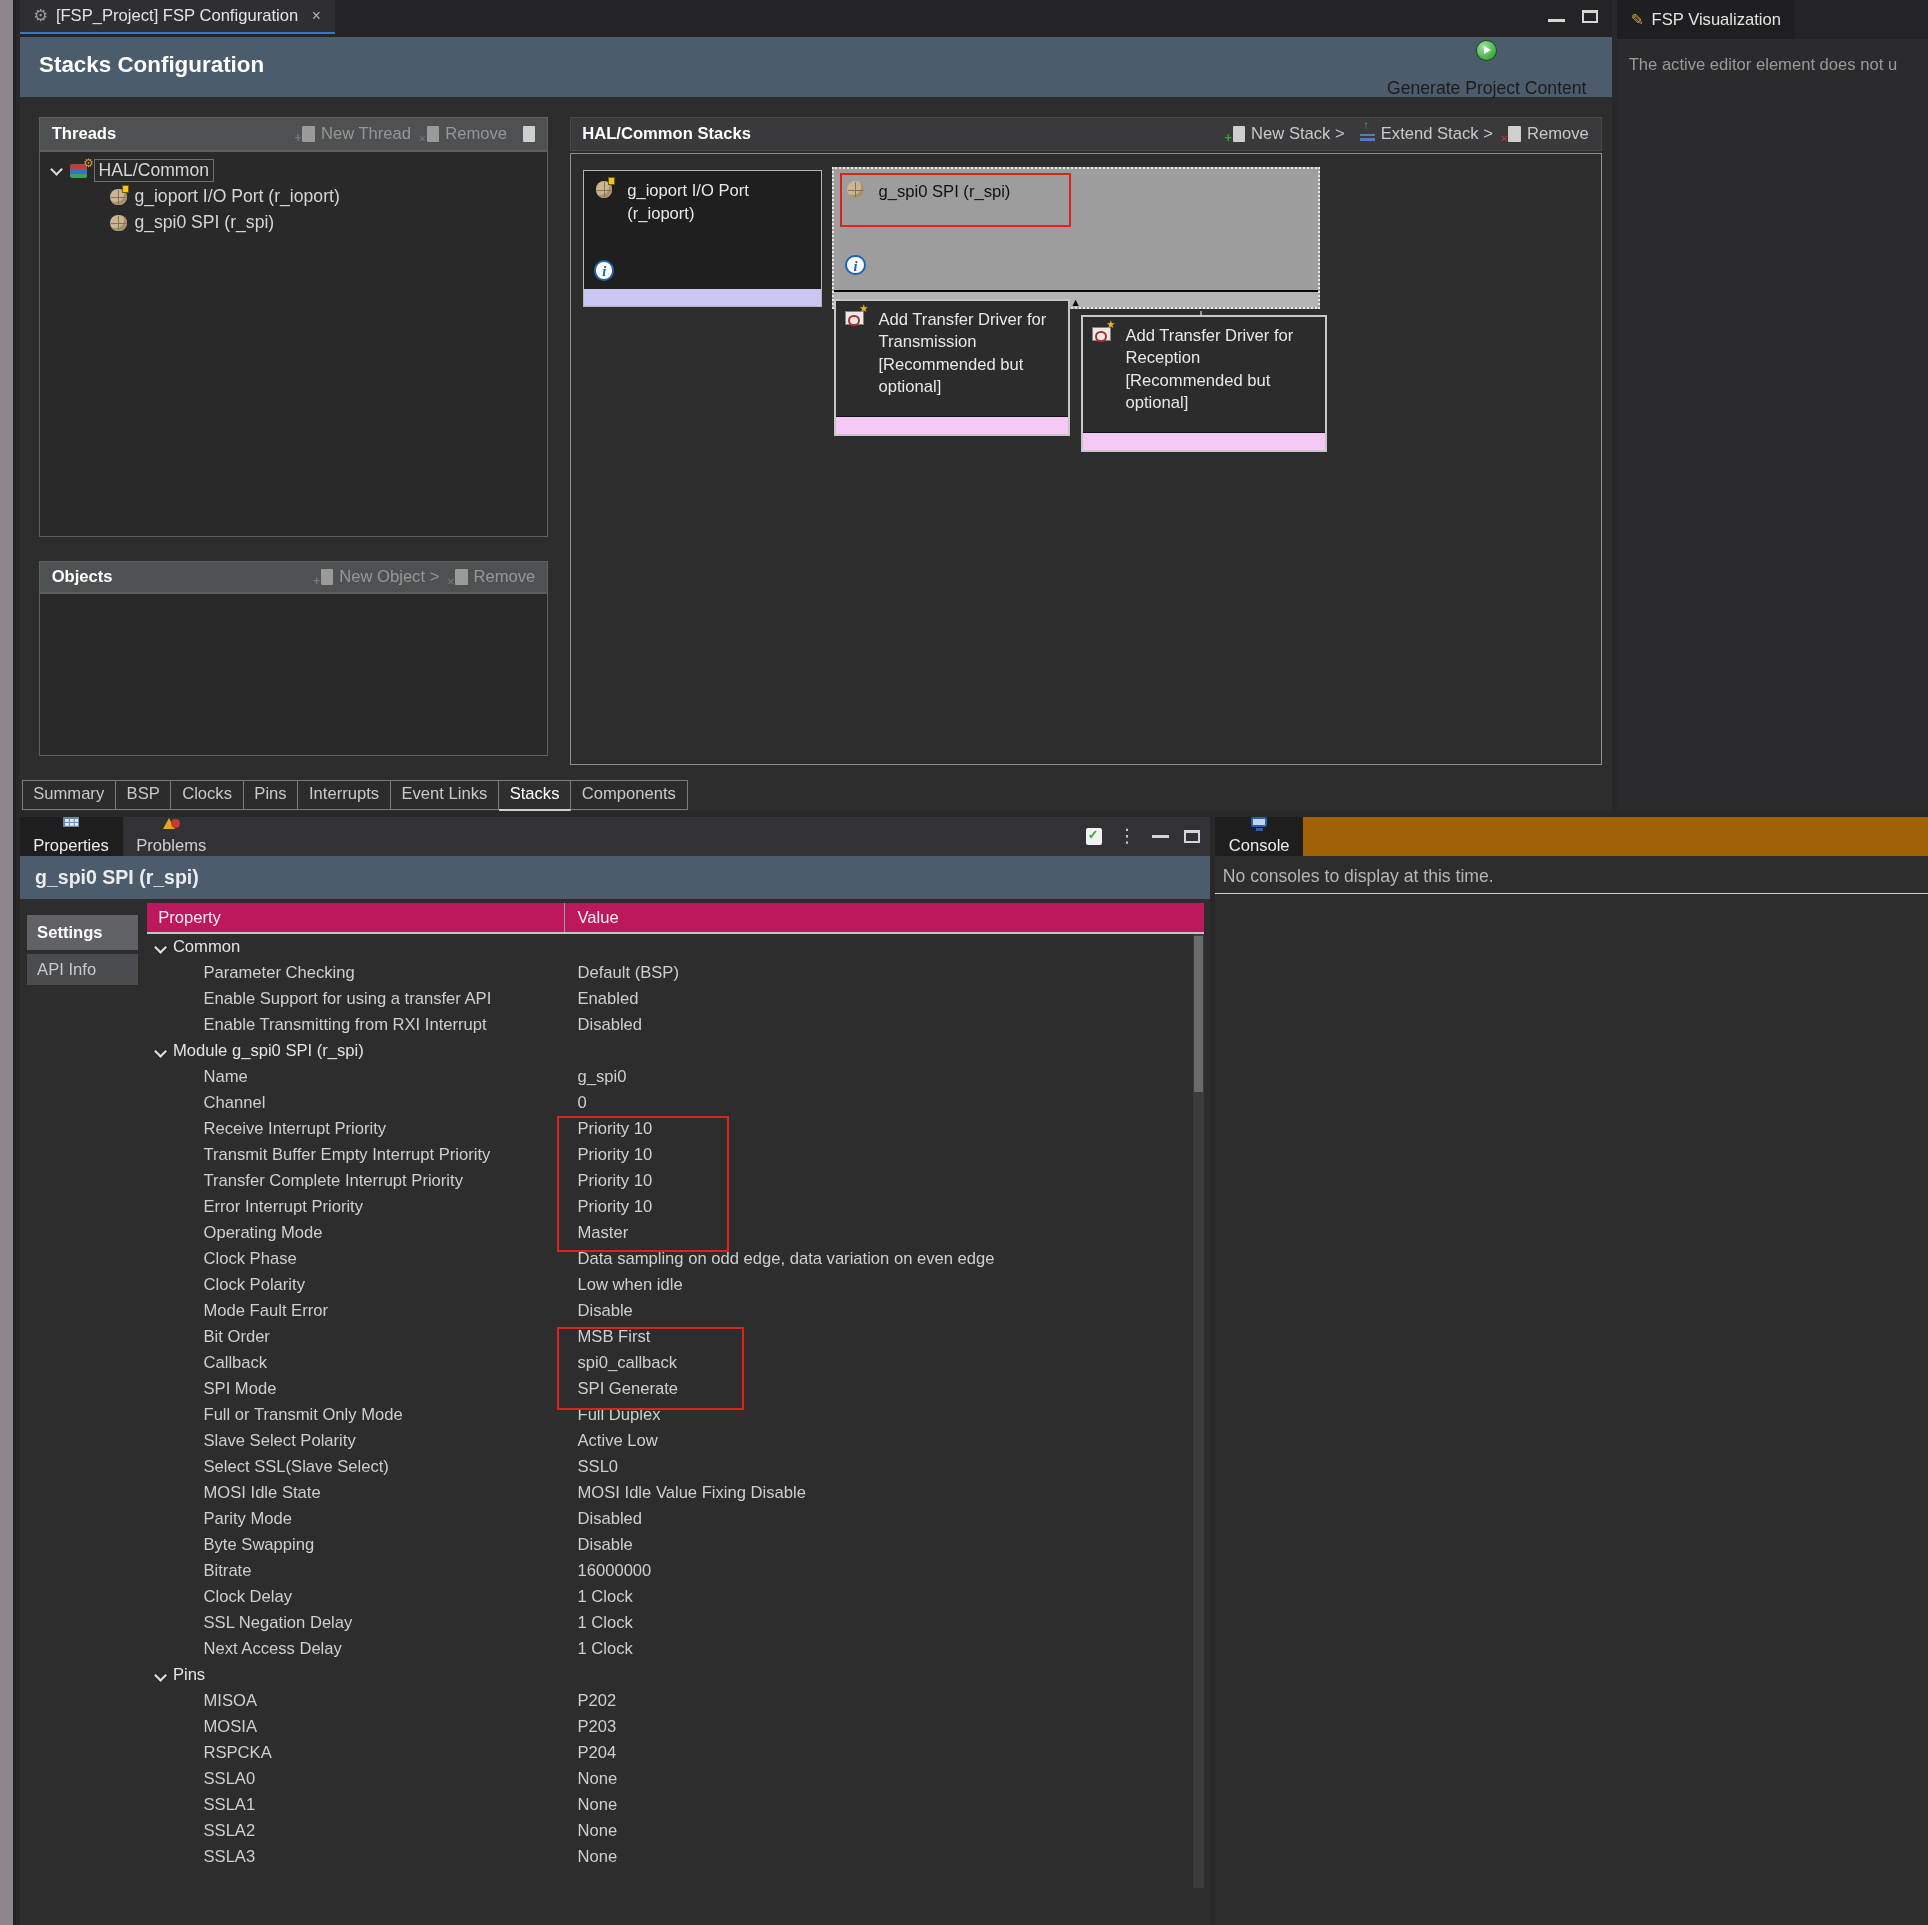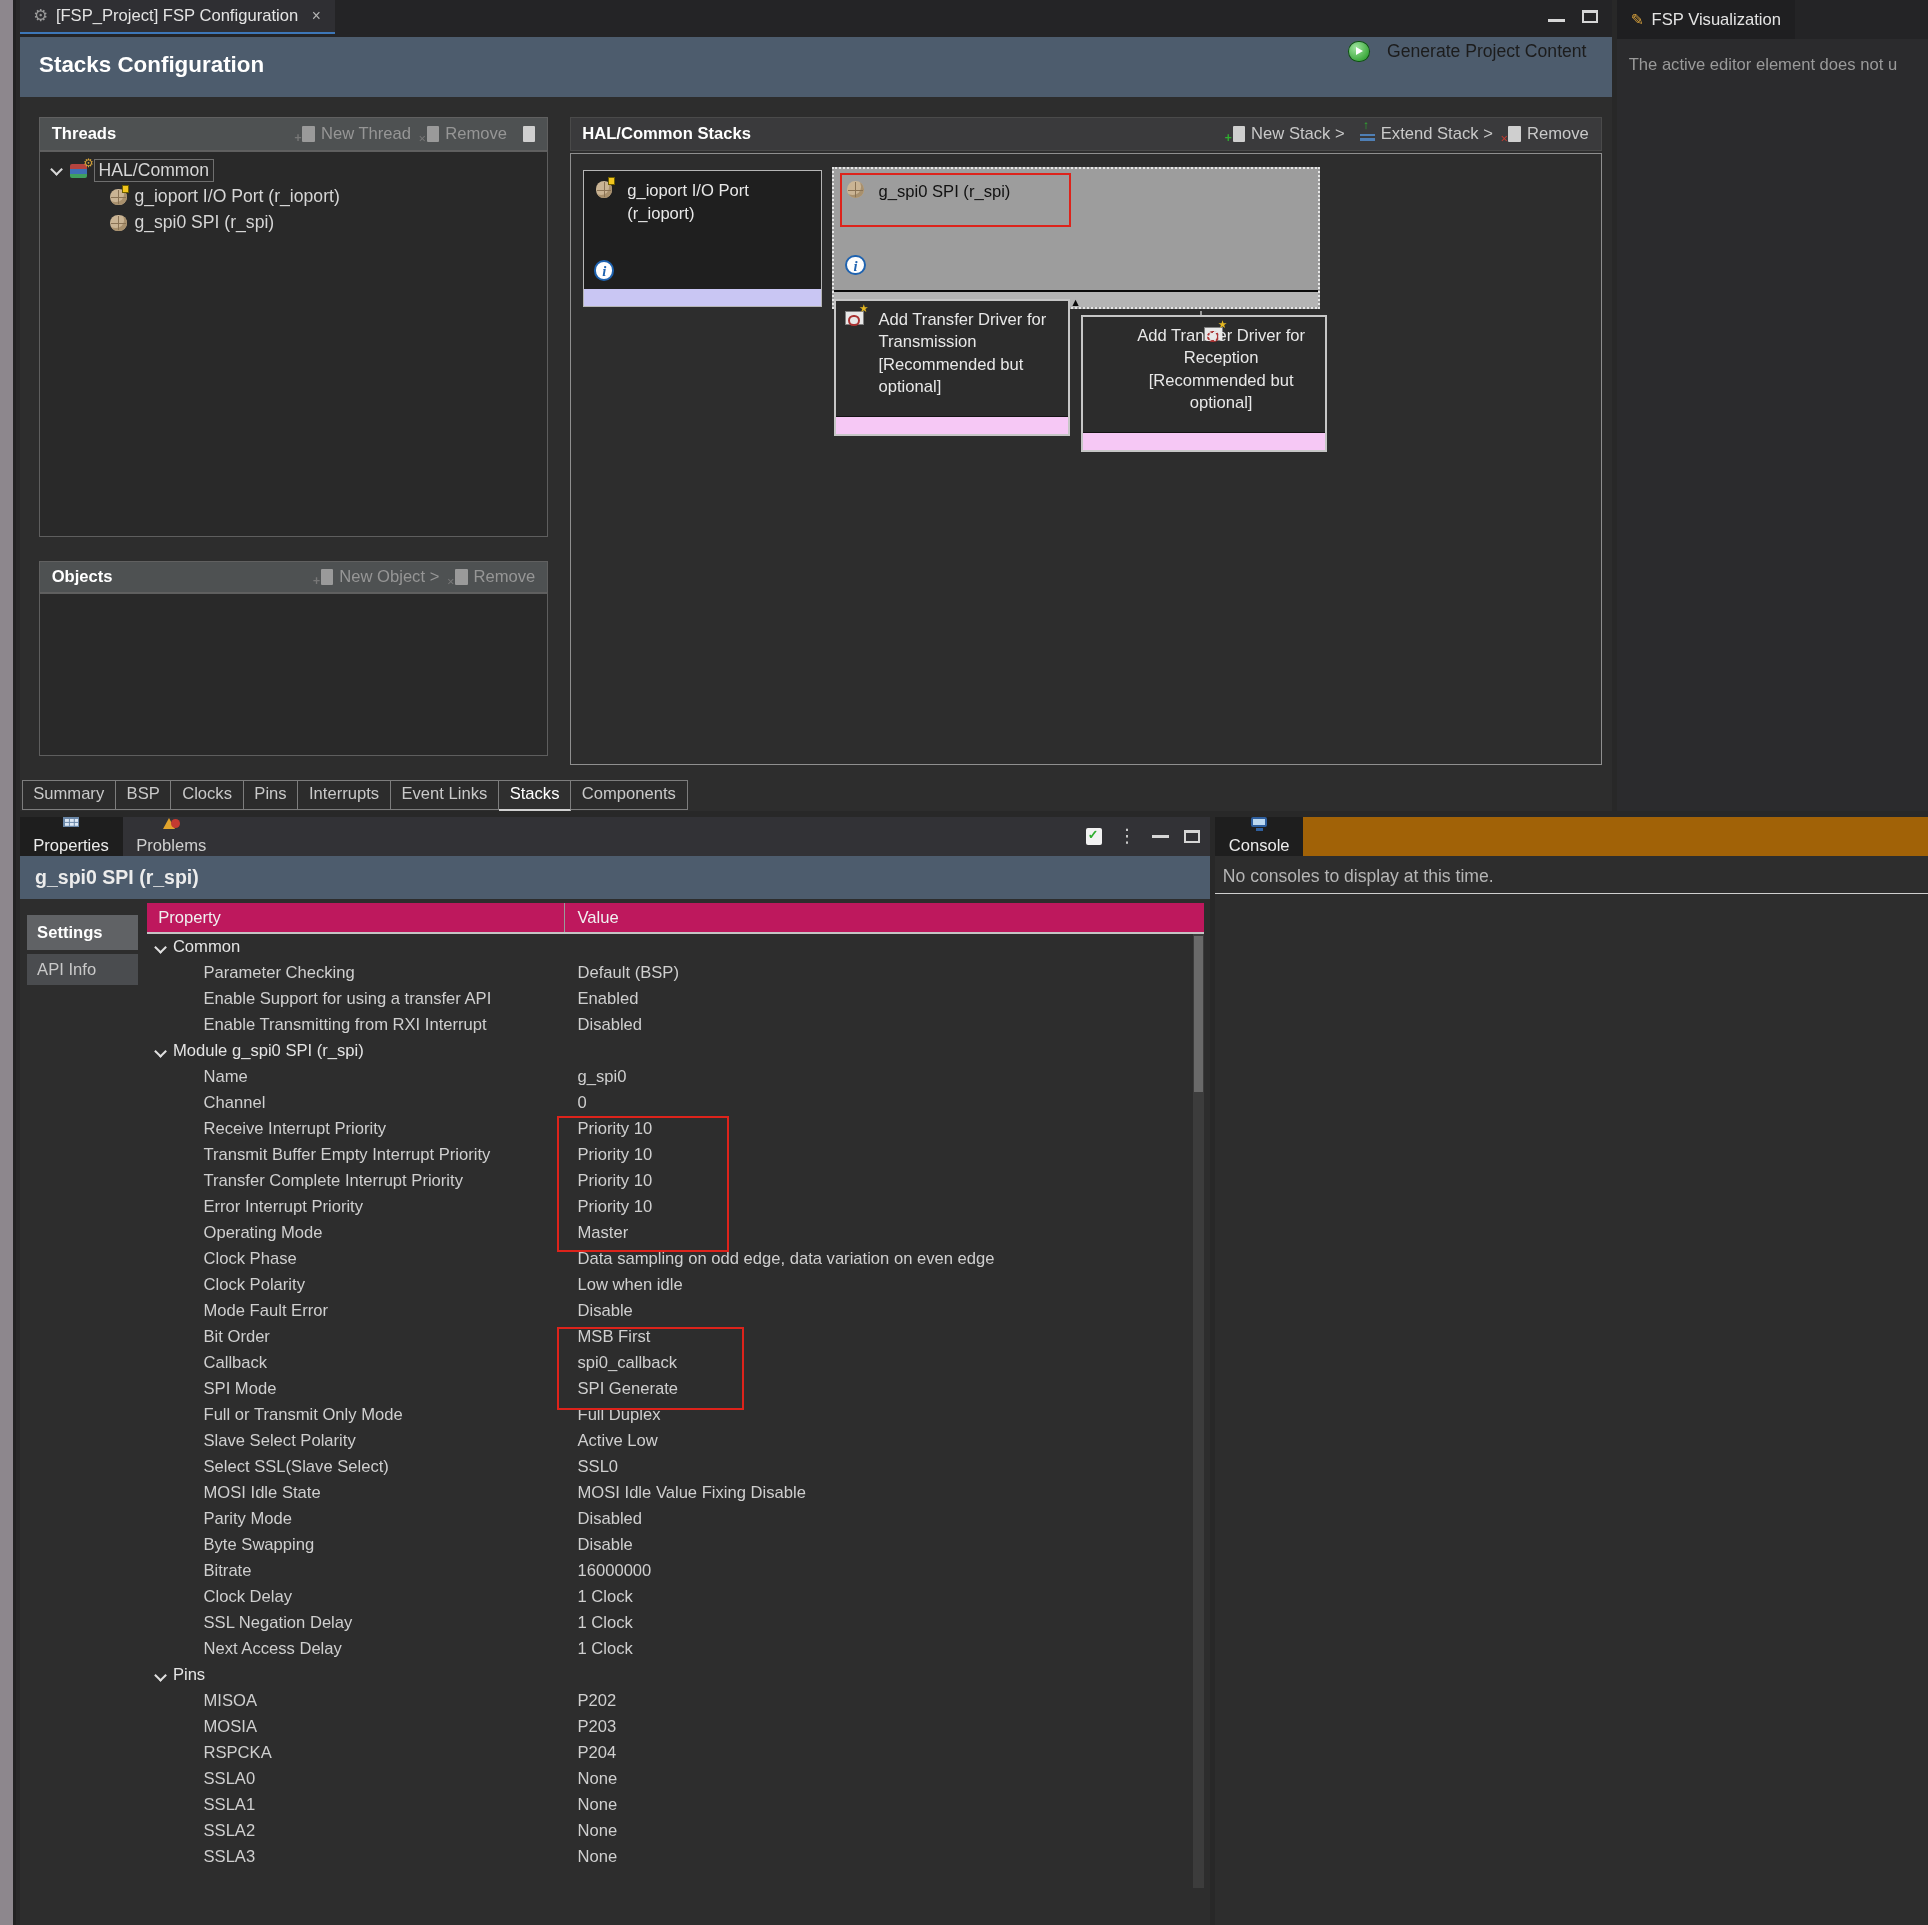--- a/index.html
+++ b/index.html
@@ -19,21 +19,21 @@
   .etabbar{left:0;top:0;width:100%;height:37px;background:#242426;}
   .etab{display:inline-flex;align-items:center;gap:7.8px;height:34px;padding:0 13.7px;background:#2f2f33;border-bottom:2.9px solid var(--accent_blue);color:#e4e4e4;font-size:16.6px;}
   .gear{color:#9a9a9a;font-size:16.6px;}
   .closex{color:#b5b5b5;font-size:15.6px;margin-left:5.9px;}
   .winbtns{right:13.7px;top:9.8px;display:flex;gap:17.6px;align-items:center;}
   .ic-min{width:16.6px;height:3.9px;background:#d6d6d6;margin-top:7.8px;}
   .ic-max{width:15.6px;height:13.7px;border:2px solid #d6d6d6;border-top-width:3.9px;}
 
   .eheader{left:0;top:37px;width:100%;height:60px;background:var(--titlebar);}
   .eheader h1{position:absolute;left:19.5px;top:14.6px;font-size:22.4px;color:#fff;font-weight:bold;}
-  .generate{right:25px;top:3.9px;display:flex;flex-direction:row;align-items:center;gap:18px;cursor:pointer;}
+  .generate{right:25px;top:3.9px;display:flex;flex-direction:column;align-items:center;gap:18px;cursor:pointer;}
   .play{width:19.5px;height:19.5px;border-radius:50%;background:radial-gradient(circle at 35% 30%,#9fe49f,#189418);position:relative;box-shadow:0 0 0 1px #0d560d;}
   .play::after{content:'';position:absolute;left:6.8px;top:4.9px;border-left:7.8px solid #fff;border-top:4.9px solid transparent;border-bottom:4.9px solid transparent;}
   .generate span{color:#1c1c1c;font-size:17.6px;}
 
   
   .phead{background:#4e5152;border:1px solid #606060;display:flex;align-items:center;padding:0 11.7px;font-size:16.6px;}
   .phead .ttl{font-weight:bold;color:#fff;}
   .phead .btns{margin-left:auto;display:flex;align-items:center;gap:15.6px;}
   .hbtn{display:inline-flex;align-items:center;gap:5.9px;font-size:16.6px;cursor:pointer;}
   .hbtn.dim{color:#969696;}
@@ -75,21 +75,21 @@
   .info{position:absolute;width:20.5px;height:20.5px;border-radius:50%;background:#fff;border:2px solid #1f63b0;color:#1f63b0;text-align:center;}
   .info::before{content:'i';font:italic bold 14.6px/16.6px "Liberation Serif",serif;}
   .footer{position:absolute;left:0;right:0;bottom:0;}
   .blk-spi{left:261px;top:12.7px;width:488px;height:142px;background:var(--selected_gray);border:2px dotted #e6e6e6;}
   .blk-spi .blk-label{color:#111;}
   .spi-foot{height:16.6px;background:#b4b4b4;border-top:2px solid #0a0a0a;text-align:center;}
   .spi-foot .tri{color:#0a0a0a;font-size:10.7px;line-height:13.7px;}
   .redbox-spi{position:absolute;left:6.8px;top:3.9px;width:231px;height:54px;border:2.9px solid var(--highlight_red);}
   .conn{position:absolute;width:2px;height:8.8px;background:#9a9a9a;}
   .blk-tx{left:263px;top:145px;width:236px;height:137px;background:#2c2c2c;border:2px solid #c6c6c6;}
-  .blk-rx{left:510px;top:161px;width:246px;height:137px;background:#2c2c2c;border:2px solid #c6c6c6;text-align:center;}
+  .blk-rx{left:510px;top:161px;width:246px;height:137px;background:#2c2c2c;border:2px solid #c6c6c6;}
   .pinkfoot{height:17.6px;background:var(--pink);border-top:1px solid #141414;}
   .lavfoot{height:16.6px;background:var(--lavender);}
   .xfer{width:18.5px;height:14.6px;background:#e9e9e9;border:1px solid #808080;position:relative;display:inline-block;}
   .xfer::before{content:'';position:absolute;left:2px;top:2.9px;width:7.8px;height:7.8px;border:2px solid #a33;border-radius:50%;}
   .xfer::after{content:'★';position:absolute;right:-5.9px;top:-9.8px;color:#e5b822;font-size:10.7px;}
 
   
   .btabs{left:0;top:780px;width:100%;height:31px;display:flex;align-items:flex-start;padding-left:2px;}
   .btab{padding:2.9px 10.7px 4.9px;border:1px solid #7d7d7d;border-left-width:0;font-size:16.6px;color:#c9c9c9;background:#2c2c2c;white-space:nowrap;}
   .btab:first-child{border-left-width:1px;}

